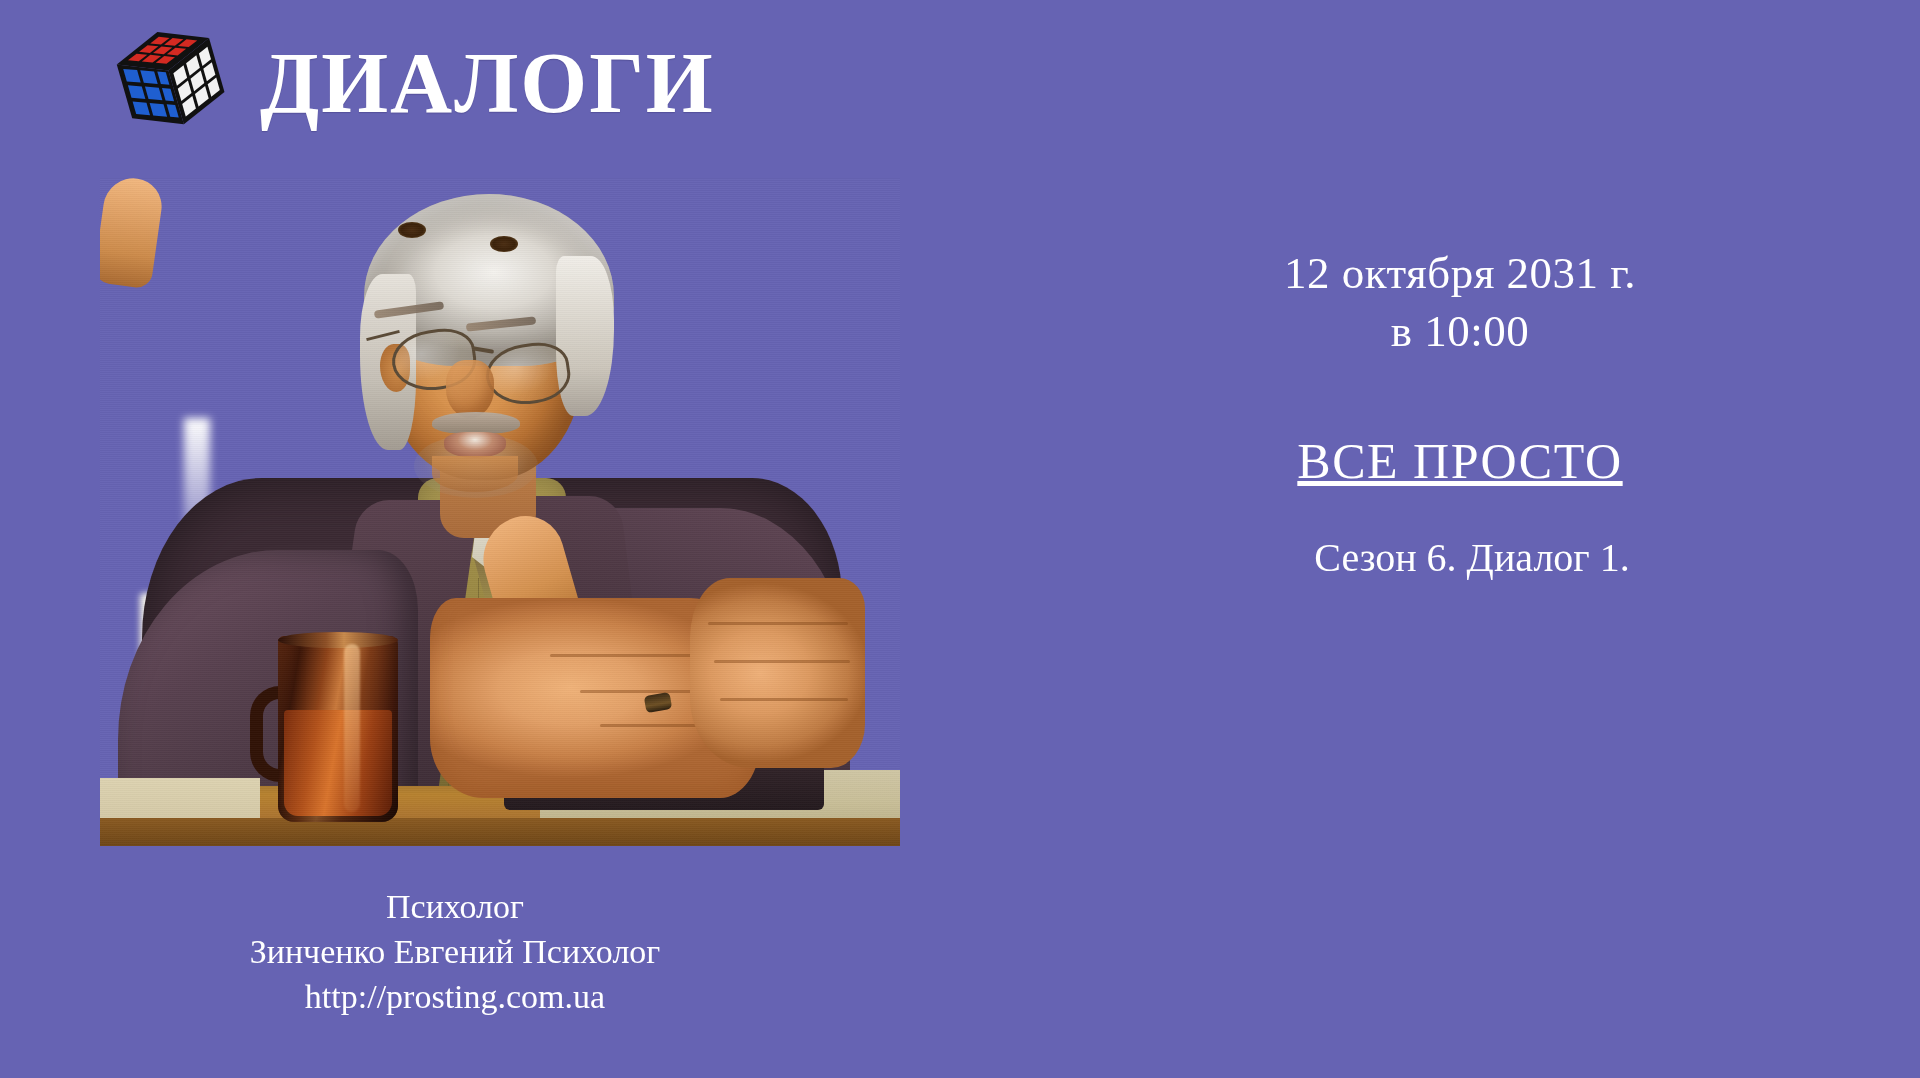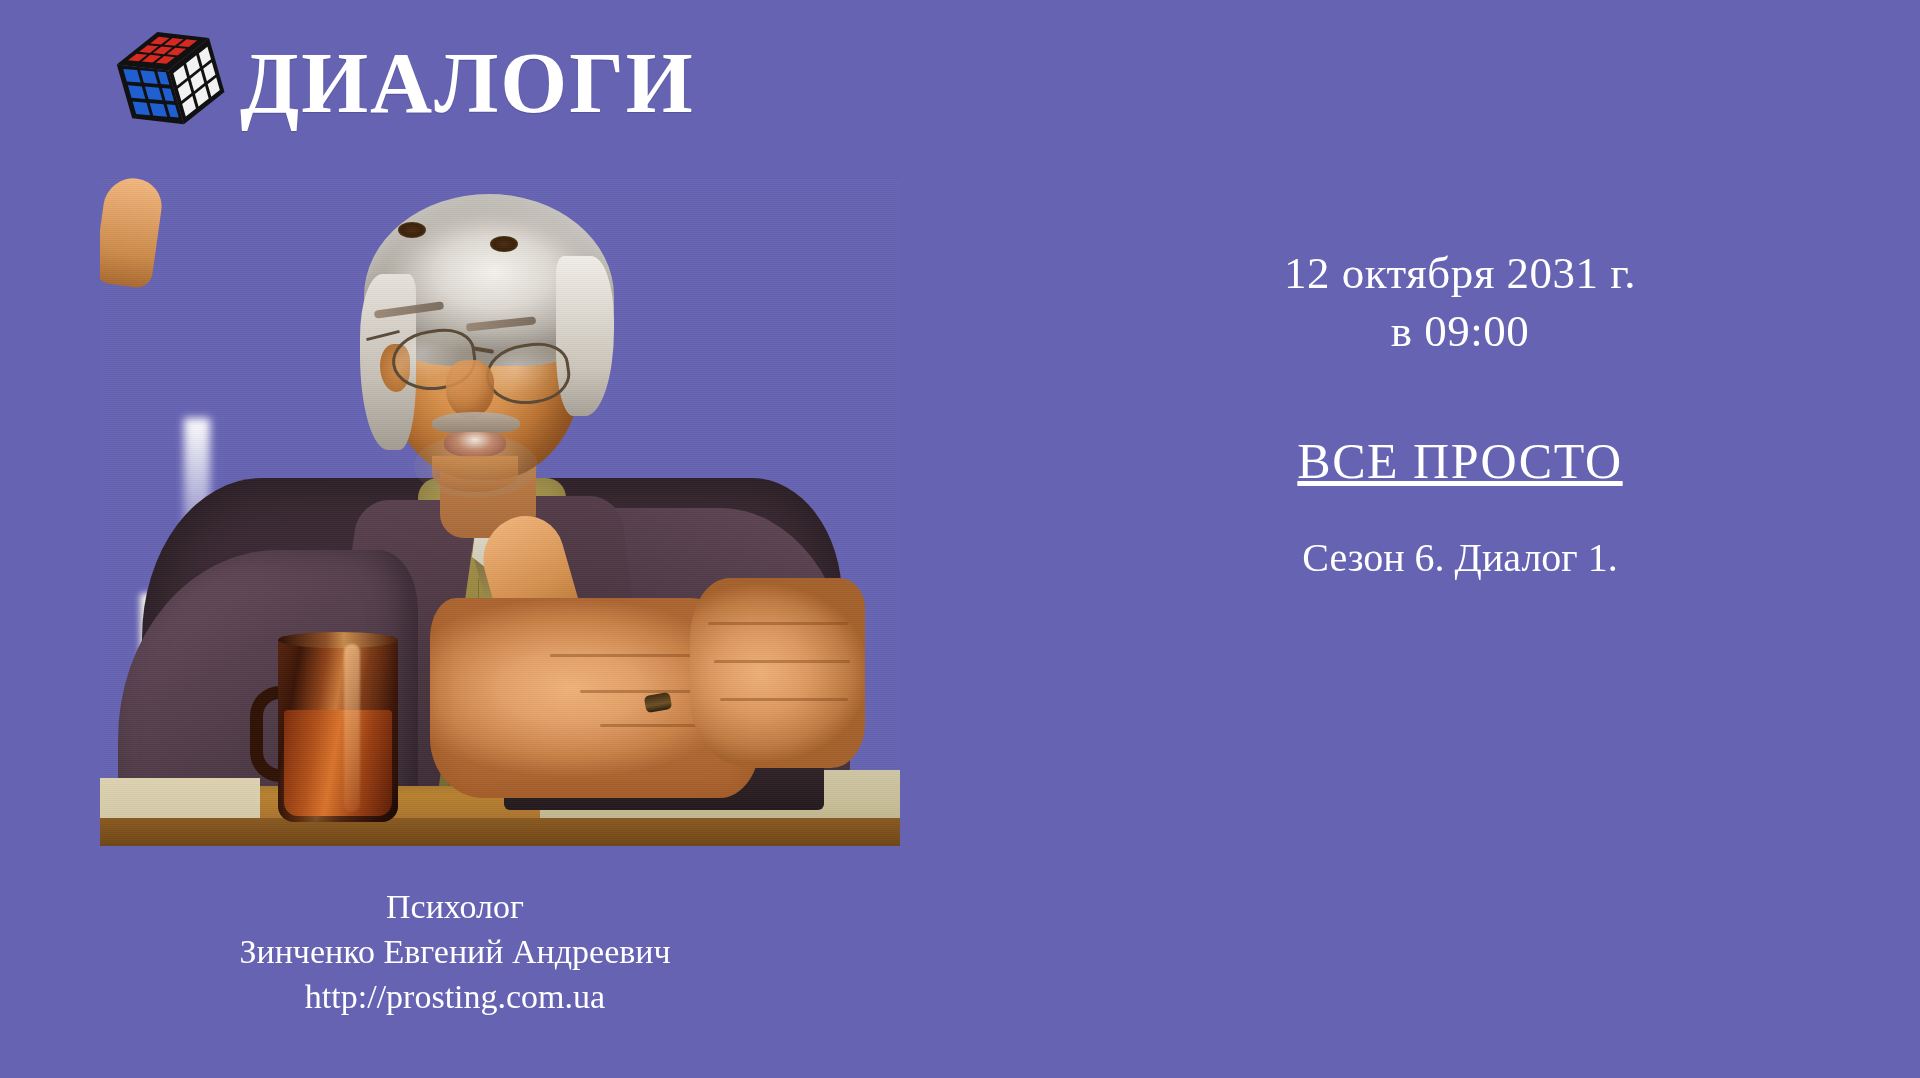--- a/index.html
+++ b/index.html
@@ -12,21 +12,21 @@
   body { background: #6663b3; position: relative; }
 
   .poster {
     position: absolute; inset: 0;
     background: #6663b3;
   }
 
   
   .logo-block {
     position: absolute; left: 120px; top: 28px;
-    display: flex; align-items: center; gap: 16px;
+    display: flex; align-items: center; gap: 36px;
   }
   .cube-wrap {
     width: 104px; height: 110px;
     position: relative;
     transform: rotate(-16deg);
   }
   .cube-svg { width: 104px; height: 110px; display:block; }
 
   .logo-title {
     font-size: 86px;
@@ -331,21 +331,21 @@
   }
   .date-line {
     position:absolute; left: 0; top: 245px; width: 880px;
     font-size: 45px; line-height: 1.28; letter-spacing: .5px;
   }
   .show-title {
     position:absolute; left: 0; top: 432px; width: 880px;
     font-size: 50px; letter-spacing: 1.5px; text-decoration: underline;
   }
   .season-line {
-    position:absolute; left: 0; top: 534px; width: 880px;
+    position:absolute; left: 12px; top: 534px; width: 880px;
     font-size: 40px;
   }
   .theme-line {
     position:absolute; left: 0; top: 640px; width: 880px;
     font-size: 32px; line-height: 1.35; letter-spacing: .3px;
   }
 </style>
 </head>
 <body style="background: rgb(102, 99, 179);">
 
@@ -466,28 +466,28 @@
         <div class="mug-rim"></div>
         <div class="mug-gloss"></div>
       </div>
 
       <div class="photo-grain"></div>
     </div>
   </div>
 
   <div class="caption">
     <div>Психолог</div>
-    <div>Зинченко Евгений Андреевич</div>
+    <div>Зинченко Евгений Психолог</div>
     <div>http://prosting.com.ua</div>
   </div>
 
   <div class="right-col">
     <div class="date-line">
       <div>12 октября 2031 г.</div>
-      <div>в 09:00</div>
+      <div>в 10:00</div>
     </div>
     <div class="show-title">ВСЕ ПРОСТО</div>
     <div class="season-line">Сезон 6. Диалог 1.</div>
     <div class="theme-line">
     </div>
   </div>
 
 </div>
 
 </body></html>

